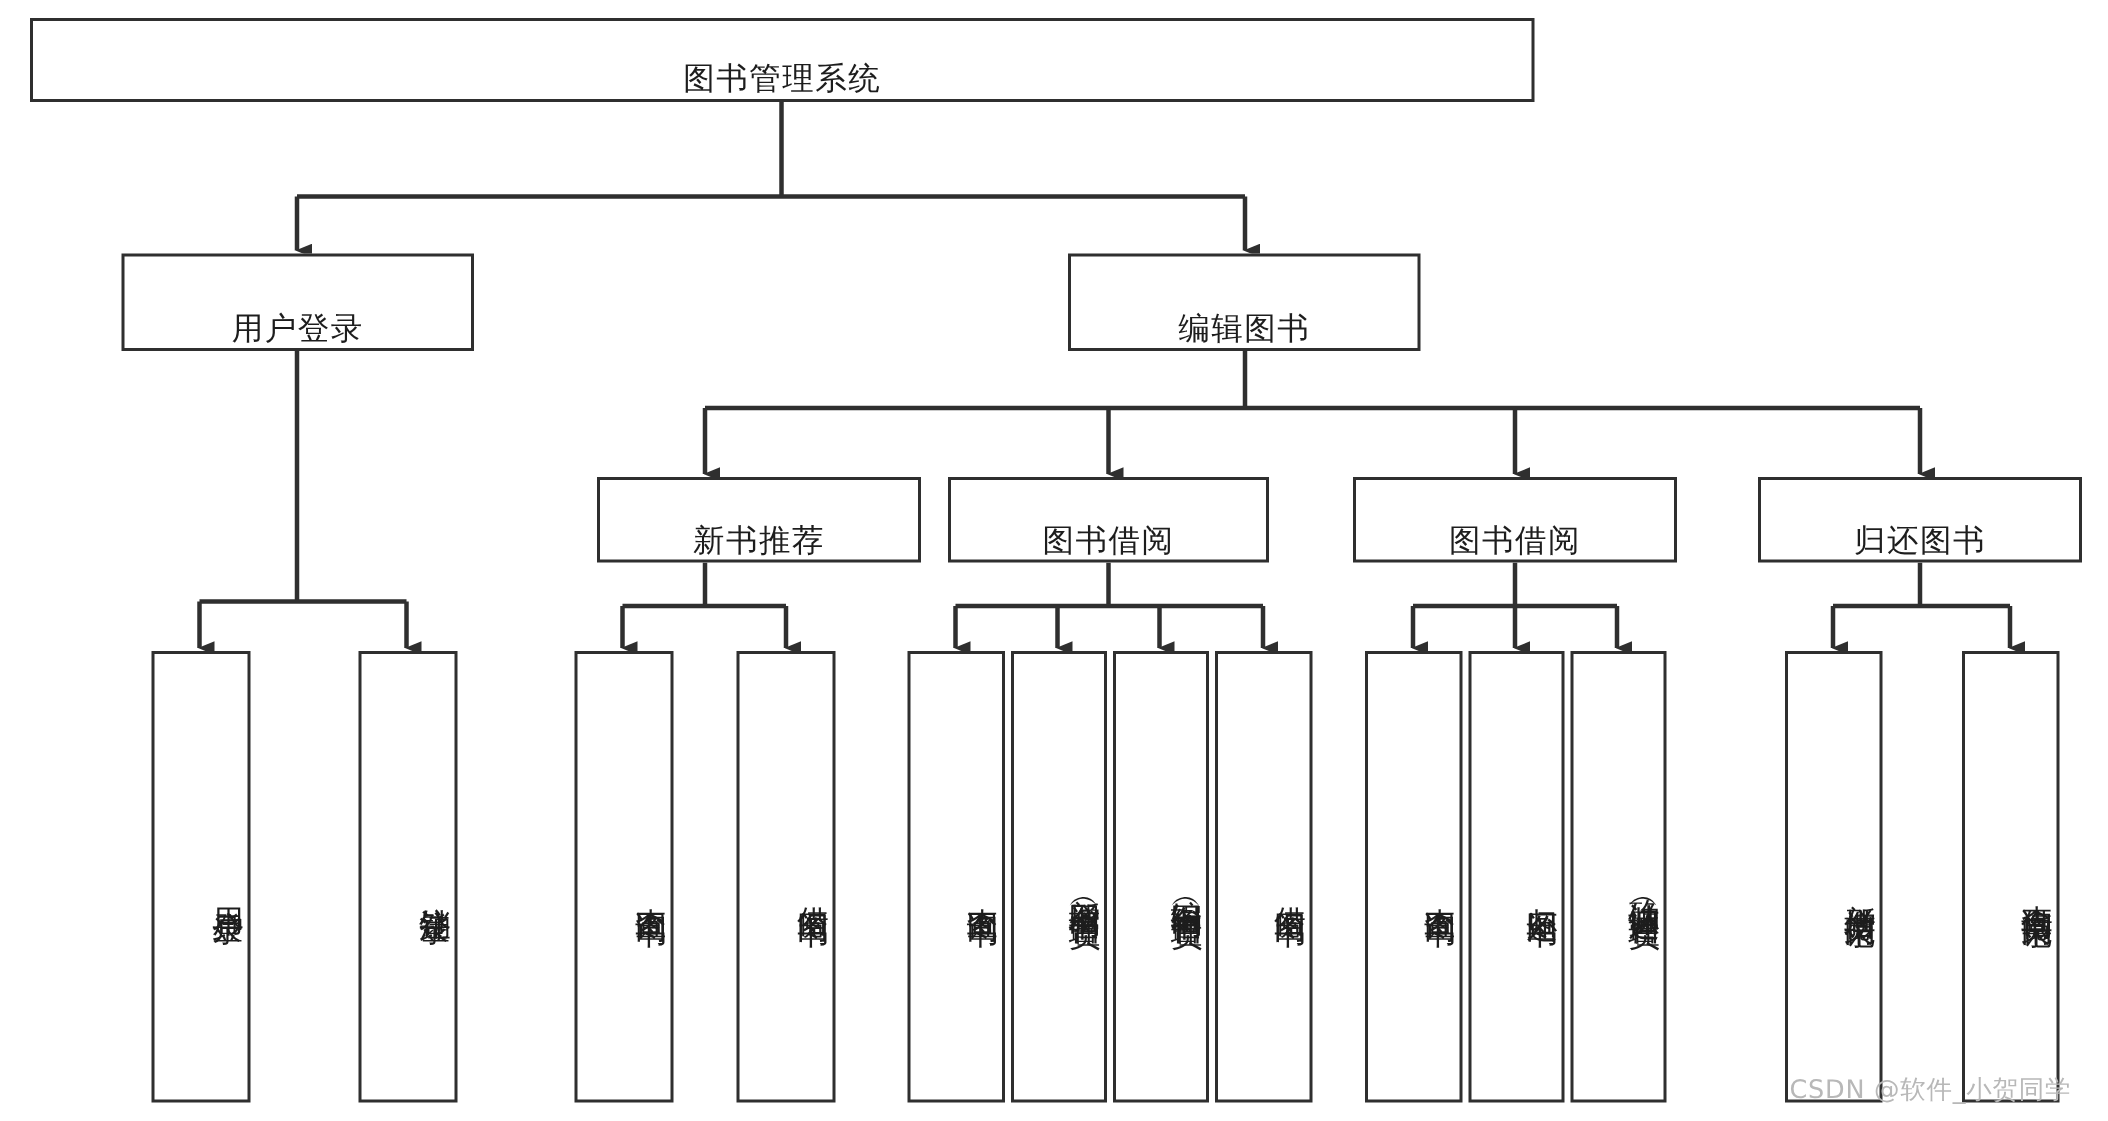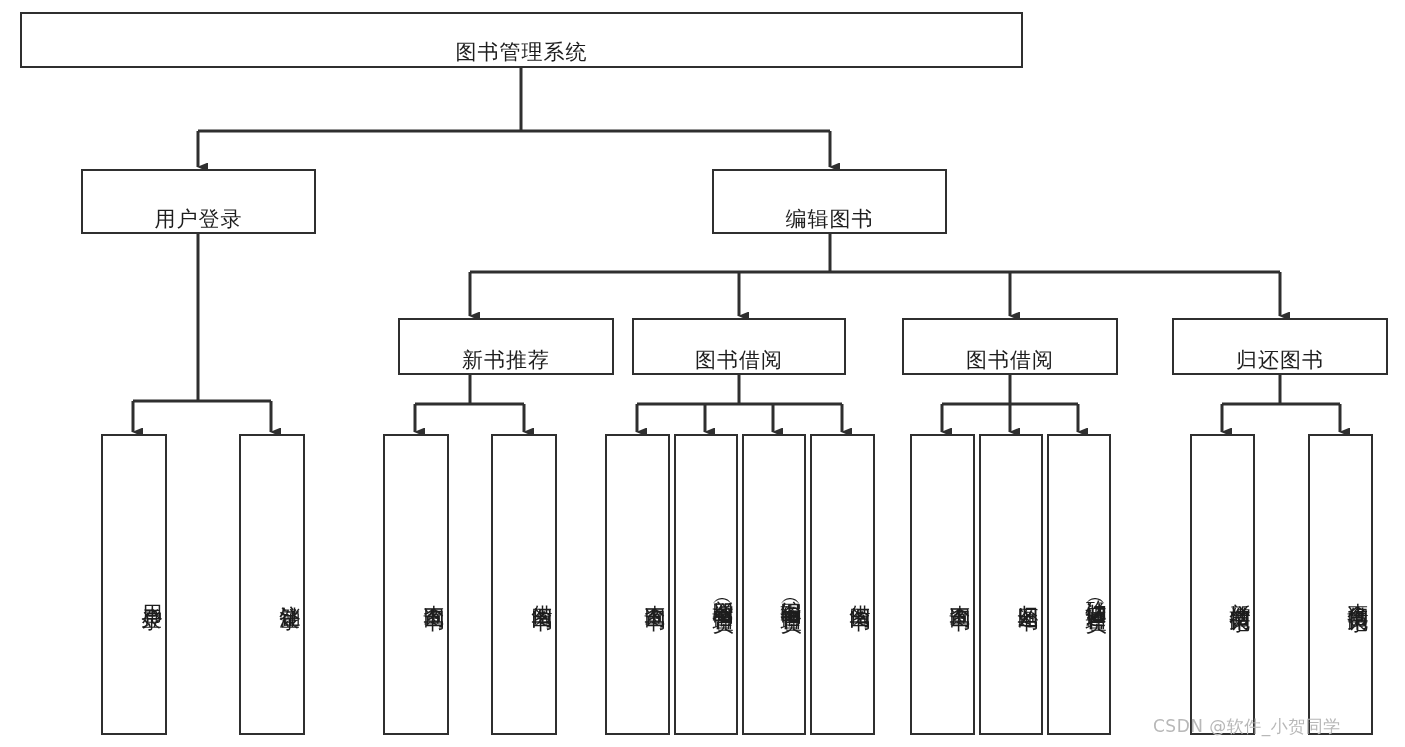--- a/index.html
+++ b/index.html
@@ -188,15 +188,15 @@
     <span class="vtext">确认归还（管理员）</span>
   </div>
 
   <div class="node v" style="left:1190px; top:434px; width:65px; height:301px;">
     <span class="vtext">新增借阅记录</span>
   </div>
   <div class="node v" style="left:1308px; top:434px; width:65px; height:301px;">
     <span class="vtext">查询借阅记录</span>
   </div>
 
-  <div class="watermark" style="left:1134px; top:715px;padding-left:19px;">CSDN @软件_小贺同学</div>
+  <div class="watermark" style="left:1193px; top:715px;">CSDN @软件_小贺同学</div>
 
 </div>
 
 </body></html>

